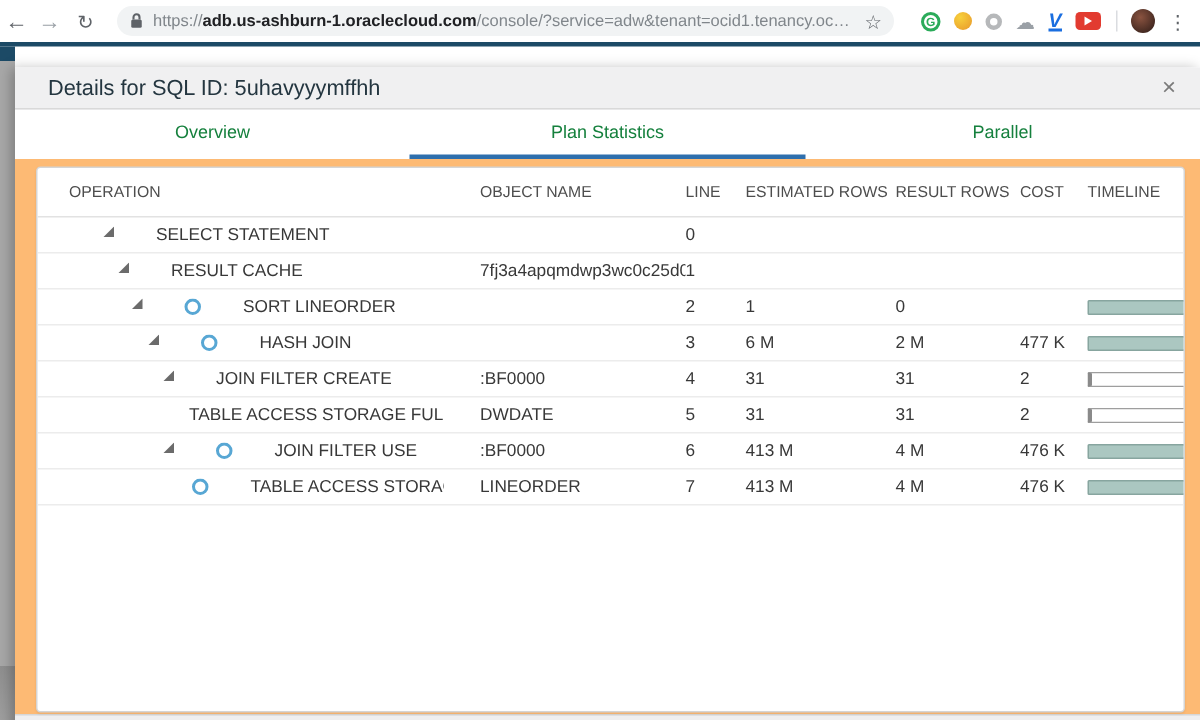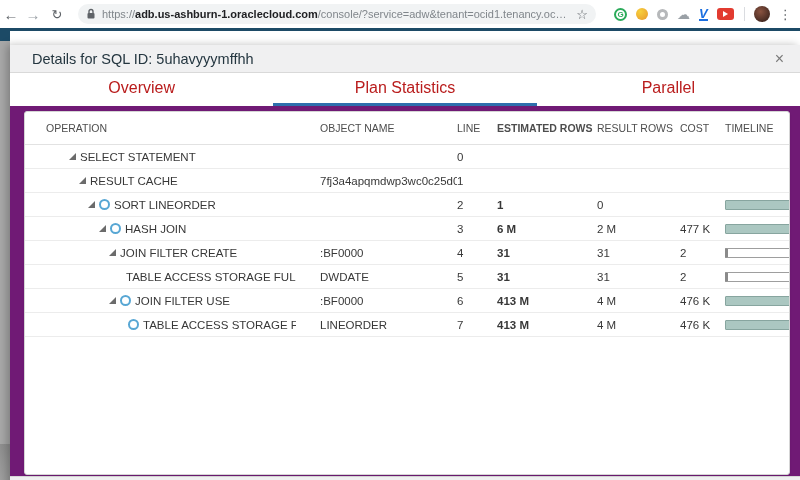--- a/index.html
+++ b/index.html
@@ -31,38 +31,38 @@
   
   .navy-line { position:absolute; top:28px; left:0; width:800px; height:3px; background:#1c4a66; }
   .left-strip { position:absolute; top:31px; left:0; width:10px; height:449px; background:linear-gradient(to bottom, #1c4a66 0, #1c4a66 10px, #a8a8a8 10px, #a8a8a8 92%, #8f8f8f 92%, #9f9f9f 100%); }
 
   
   .modal { position:absolute; top:45px; left:10px; width:790px; height:449px; background:#fff; box-shadow:-3px 0 8px rgba(0,0,0,.25); display:flex; flex-direction:column; }
   .modal-header { height:28px; background:#f0f0f1; border-bottom:1px solid #d9d9d9; display:flex; align-items:center; flex:0 0 auto; }
   .modal-title { font-size:14.5px; color:#243640; padding-left:22px; }
   .modal-close { margin-left:auto; margin-right:16px; color:#7a7a7a; font-size:16px; line-height:1; cursor:pointer; }
   .tabs { height:33px; display:flex; flex:0 0 auto; }
-  .tab { flex:1 1 0; display:flex; align-items:center; justify-content:center; font-size:16px; color:#b91c1c; cursor:pointer; border-bottom:3px solid transparent; }
+  .tab { flex:1 1 0; display:flex; align-items:center; justify-content:center; font-size:12px; color:#15803d; cursor:pointer; border-bottom:3px solid transparent; }
   .tab.active { border-bottom-color:#2e6fad; }
-  .modal-body { flex:1 1 auto; position:relative; background:#701a75; }
+  .modal-body { flex:1 1 auto; position:relative; background:#fdba74; }
   .modal-footer { height:18px; flex:0 0 auto; background:#efeff0; border-top:1px solid #d6d6d6; }
 
   
   .card { position:absolute; top:5px; left:14px; width:766px; height:364px; background:#fff; border:1px solid #d5d5d5; border-radius:3px; box-shadow:0 1px 2px rgba(0,0,0,.08); overflow:hidden; }
   .thead { display:flex; height:33px; align-items:center; border-bottom:1px solid #e2e2e2; font-size:10.5px; color:#4d4d4d; }
   .trow { display:flex; height:24px; align-items:center; border-bottom:1px solid #ececec; font-size:11.5px; color:#383838; cursor:pointer; }
   .c-op   { width:271px; flex:0 0 auto; overflow:hidden; }
   .c-obj  { width:137px; flex:0 0 auto; overflow:hidden; white-space:nowrap;margin-left:24px; }
   .c-line { width:40px;  flex:0 0 auto; }
-  .c-est  { width:100px;  flex:0 0 auto;font-weight:bold; }
+  .c-est  { width:100px;  flex:0 0 auto; }
   .c-act  { width:83px;  flex:0 0 auto; }
   .c-cost { width:45px;  flex:0 0 auto; }
   .c-tl   { flex:1 1 auto; }
   .thead .c-op { padding-left:21px; }
-  .op-inner { display:flex; align-items:center; white-space:nowrap; }
+  .op-inner { display:flex; white-space:nowrap;gap:24px; }
   .tri { width:0; height:0; border-bottom:7px solid #6b6b6b; border-left:7px solid transparent; margin-right:4px; flex:0 0 auto; }
   .circ { width:11px; height:11px; border:2px solid #58a7d4; border-radius:50%; background:#fff; margin-right:4px; flex:0 0 auto; }
   .bar { height:10px; width:92px; border-radius:1px; }
   .bar.filled { background:#abc7c1; border:1px solid #87a59f; }
   .bar.empty  { background:#fff; border:1px solid #9e9e9e; border-left:3px solid #8a8a8a; }
 </style>
 </head>
 <body>
 
 <div class="stage">

